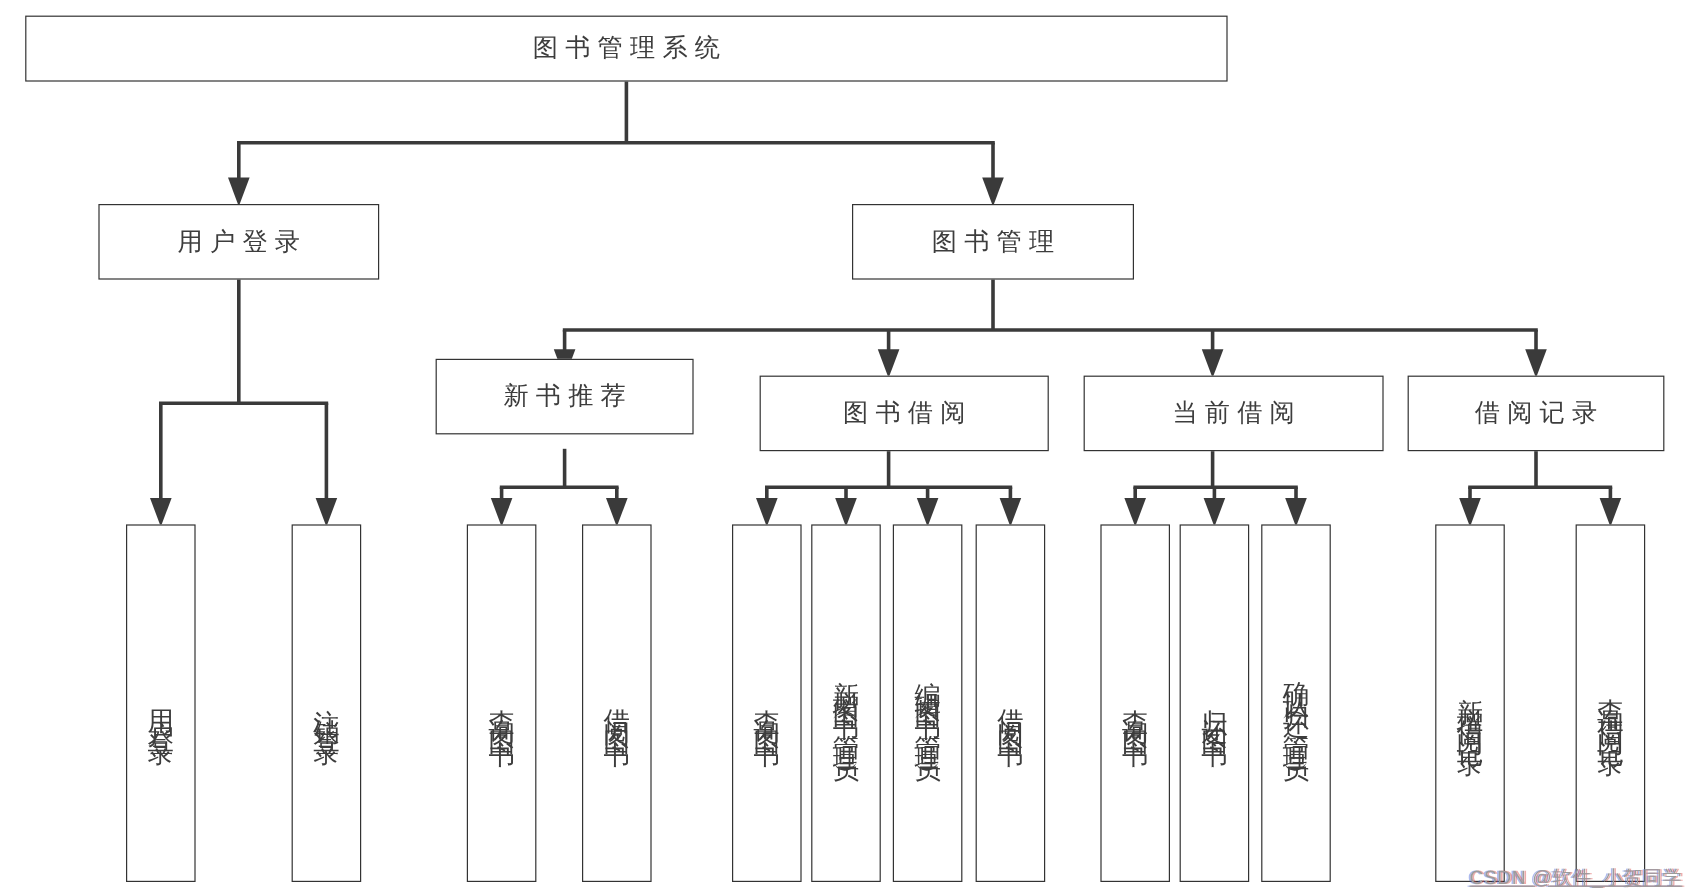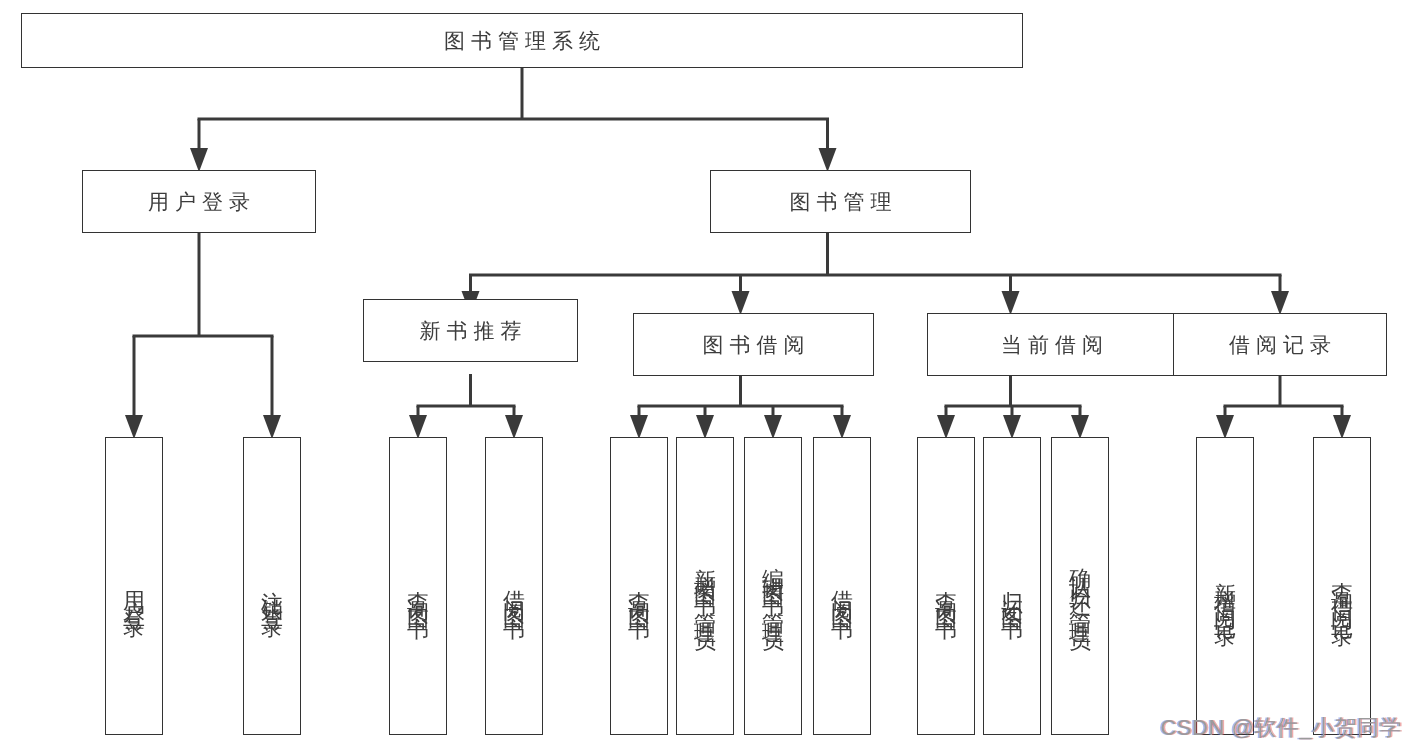--- a/index.html
+++ b/index.html
@@ -39,26 +39,27 @@
   .node.v .lbl {
     writing-mode: vertical-rl;
     font-size: 22px;
     letter-spacing: 9px;
     margin-bottom: -9px;
   }
   #watermark {
     position: absolute;
     right: 3px;
     bottom: 4px;
-    font-size: 22px;
+    font-size: 16px;
     letter-spacing: 0.5px;
     color: #9b9b9b;
     text-shadow: 1.5px 0 0 rgba(216, 70, 70, 0.45), -1.5px 0 0 rgba(70, 100, 216, 0.45);
     z-index: 5;
     white-space: nowrap;
+    text-decoration: underline;
   }
 </style>
 </head>
 <body>
 
 <div id="stage">
   <svg id="connectors" width="1405" height="747" viewBox="0 0 1405 747">
       <line x1="522" y1="66" x2="522" y2="119" stroke="#3a3a3a" stroke-width="3"></line>
       <line x1="197.5" y1="119" x2="829" y2="119" stroke="#3a3a3a" stroke-width="3"></line>
       <line x1="199" y1="119" x2="199" y2="152" stroke="#3a3a3a" stroke-width="3"></line>
@@ -112,30 +113,30 @@
       <line x1="1342" y1="406" x2="1342" y2="419" stroke="#3a3a3a" stroke-width="3"></line>
       <polygon points="1342,439 1333,415 1351,415" fill="#3a3a3a"></polygon>
     </svg>
   <div id="nodes">
       <div class="node h" style="left: 21px; top: 13px; width: 1002px; height: 55px; border-color: rgb(51, 51, 51);">
         <span class="lbl">图书管理系统</span>
       </div>
       <div class="node h" style="left: 82px; top: 170px; width: 234px; height: 63px; border-color: rgb(51, 51, 51);">
         <span class="lbl">用户登录</span>
       </div>
-      <div class="node h" style="left: 710px; top: 170px; width: 261px; height: 63px; border-color: rgb(51, 51, 51);">
+      <div class="node h" style="left: 710px; top: 170px; width: 235px; height: 63px; border-color: rgb(51, 51, 51);">
         <span class="lbl">图书管理</span>
       </div>
       <div class="node h" style="left: 363px; top: 299px; width: 215px; height: 63px; border-color: rgb(51, 51, 51);">
         <span class="lbl">新书推荐</span>
       </div>
       <div class="node h" style="left: 633px; top: 313px; width: 241px; height: 63px; border-color: rgb(51, 51, 51);">
         <span class="lbl">图书借阅</span>
       </div>
-      <div class="node h" style="left: 903px; top: 313px; width: 250px; height: 63px; border-color: rgb(51, 51, 51); margin-left: 24px;">
+      <div class="node h" style="left: 903px; top: 313px; width: 250px; height: 63px; border-color: rgb(51, 51, 51);">
         <span class="lbl">当前借阅</span>
       </div>
       <div class="node h" style="left: 1173px; top: 313px; width: 214px; height: 63px; border-color: rgb(51, 51, 51);">
         <span class="lbl">借阅记录</span>
       </div>
       <div class="node v" style="left: 105px; top: 437px; width: 58px; height: 298px; border-color: rgb(51, 51, 51);">
         <span class="lbl">用户登录</span>
       </div>
       <div class="node v" style="left: 243px; top: 437px; width: 58px; height: 298px; border-color: rgb(51, 51, 51);">
         <span class="lbl">注销登录</span>

